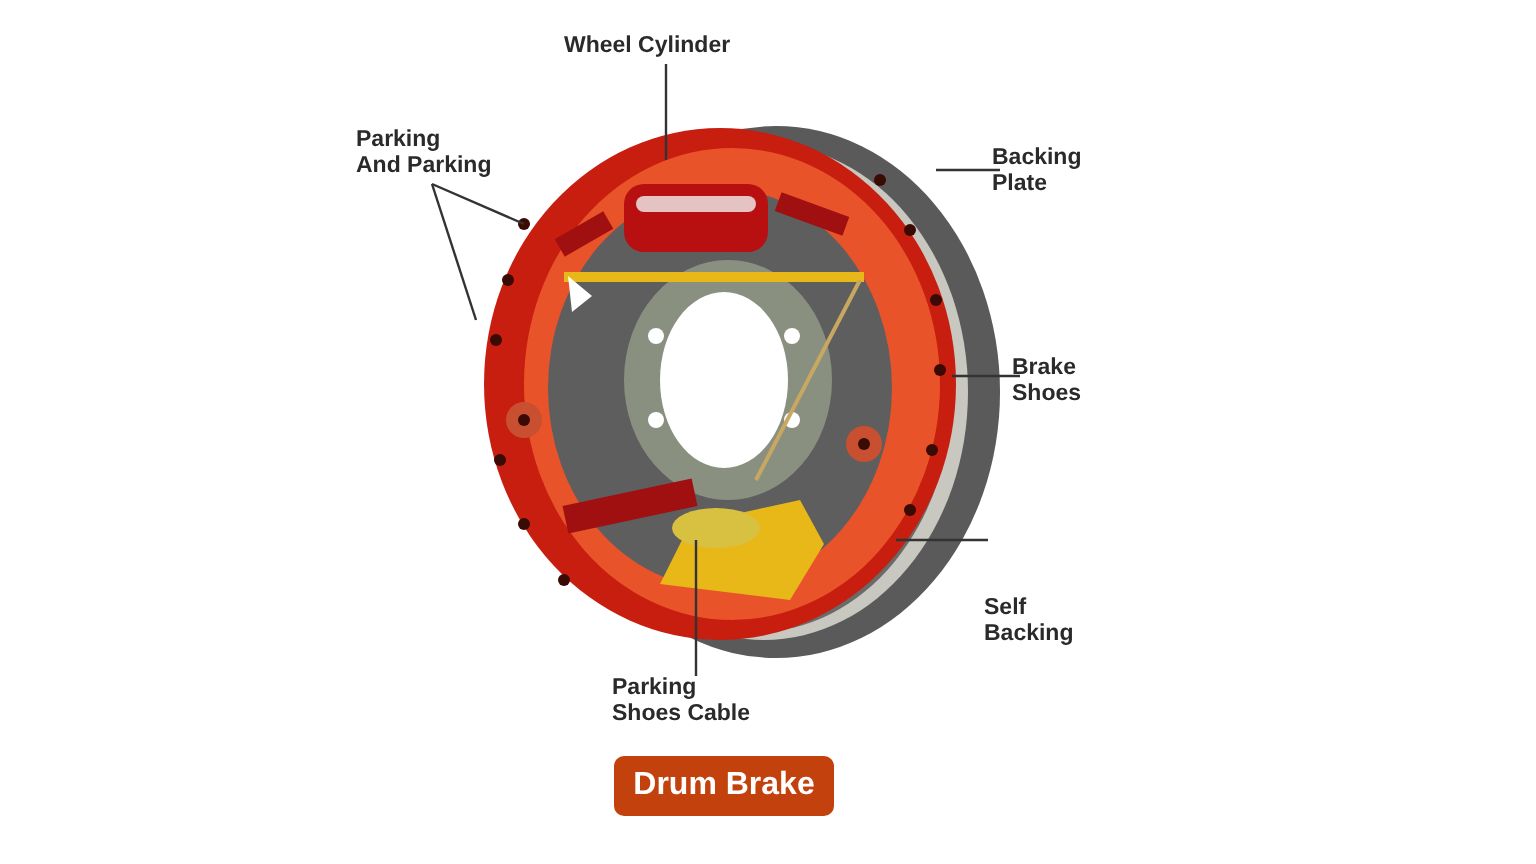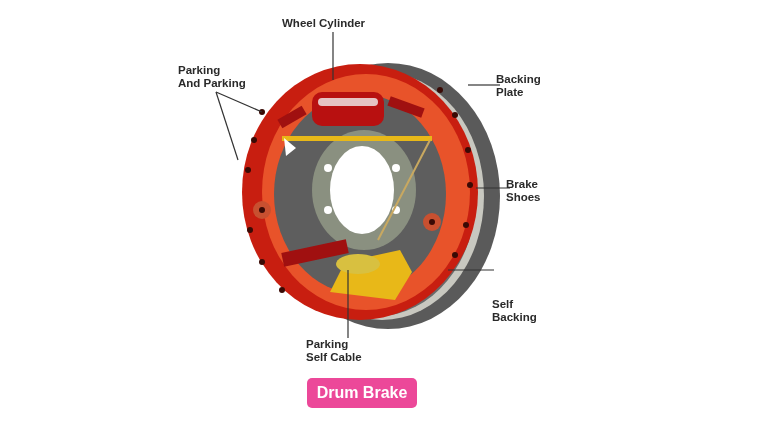--- a/index.html
+++ b/index.html
@@ -1,20 +1,20 @@
 <!DOCTYPE html>
 <html><head>
 <meta charset="utf-8">
 <style>
   html, body { margin:0; padding:0; }
   body { width:768px; height:432px; background:#ffffff; position:relative; overflow:hidden;
          font-family:"Liberation Sans", sans-serif; }
   .label { position:absolute; font-weight:bold; font-size:11.5px; color:#2a2a2a; text-align:left; line-height:13px; }
   svg.diagram { position:absolute; left:0; top:0; }
-  .title-badge { position:absolute; left:307px; top:378px; width:110px; height:30px; background:#ec4899;
+  .title-badge { position:absolute; left:307px; top:378px; width:110px; height:30px; background:#c2410c;
                  border-radius:5px; color:#fff; font-weight:bold; font-size:16px; line-height:30px; text-align:center; }
 </style>
 </head>
 <body>
 
 <svg class="diagram" width="768" height="432">
 
   <ellipse cx="388" cy="196" rx="112" ry="133" fill="#5a5a5a"></ellipse>
   <ellipse cx="382" cy="196" rx="102" ry="124" fill="#c8c8c0"></ellipse>
   <ellipse cx="378" cy="196" rx="98" ry="120" fill="#6a6a6a"></ellipse>
@@ -92,16 +92,16 @@
   <div>Shoes</div>
 </div>
 
 <div class="label" style="left:492px;top:258px;width:58px;margin-top:40px;">
   <div>Self</div>
   <div>Backing</div>
 </div>
 
 <div class="label" style="left:306px;top:338px;width:90px;">
   <div>Parking</div>
-  <div>Self Cable</div>
+  <div>Shoes Cable</div>
 </div>
 
 <div class="title-badge">Drum Brake</div>
 
 </body></html>

